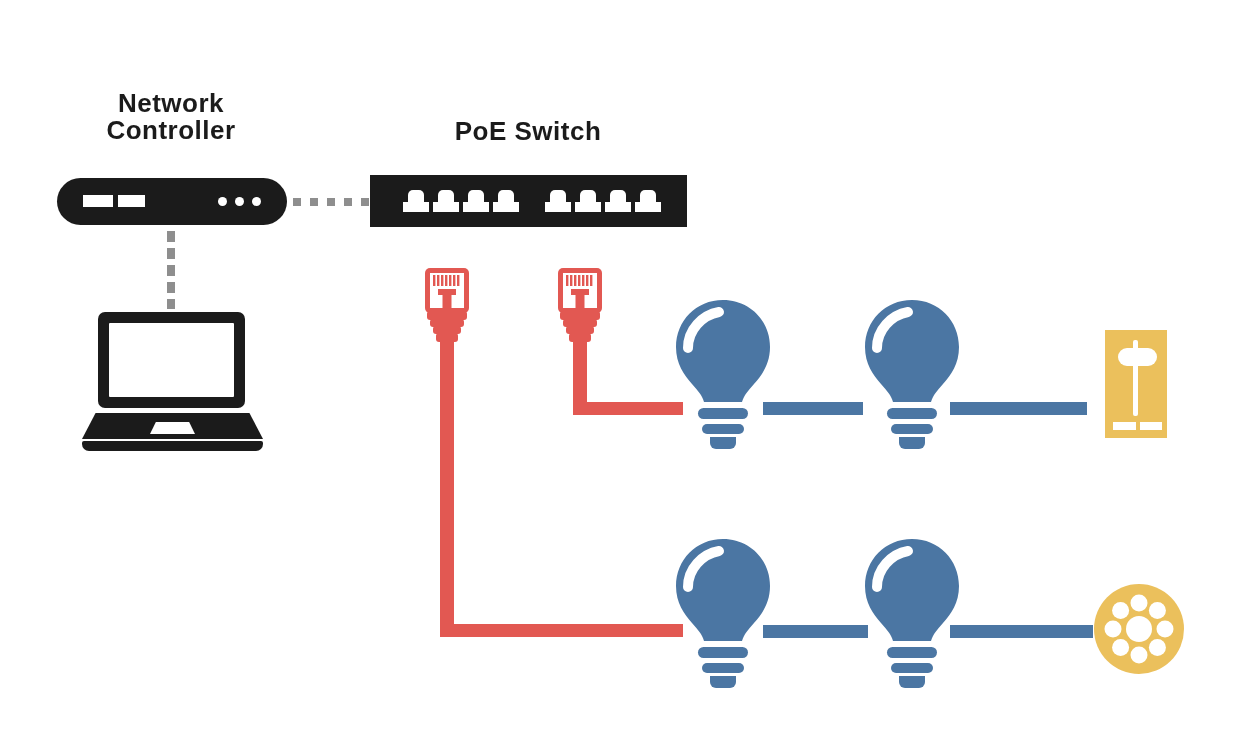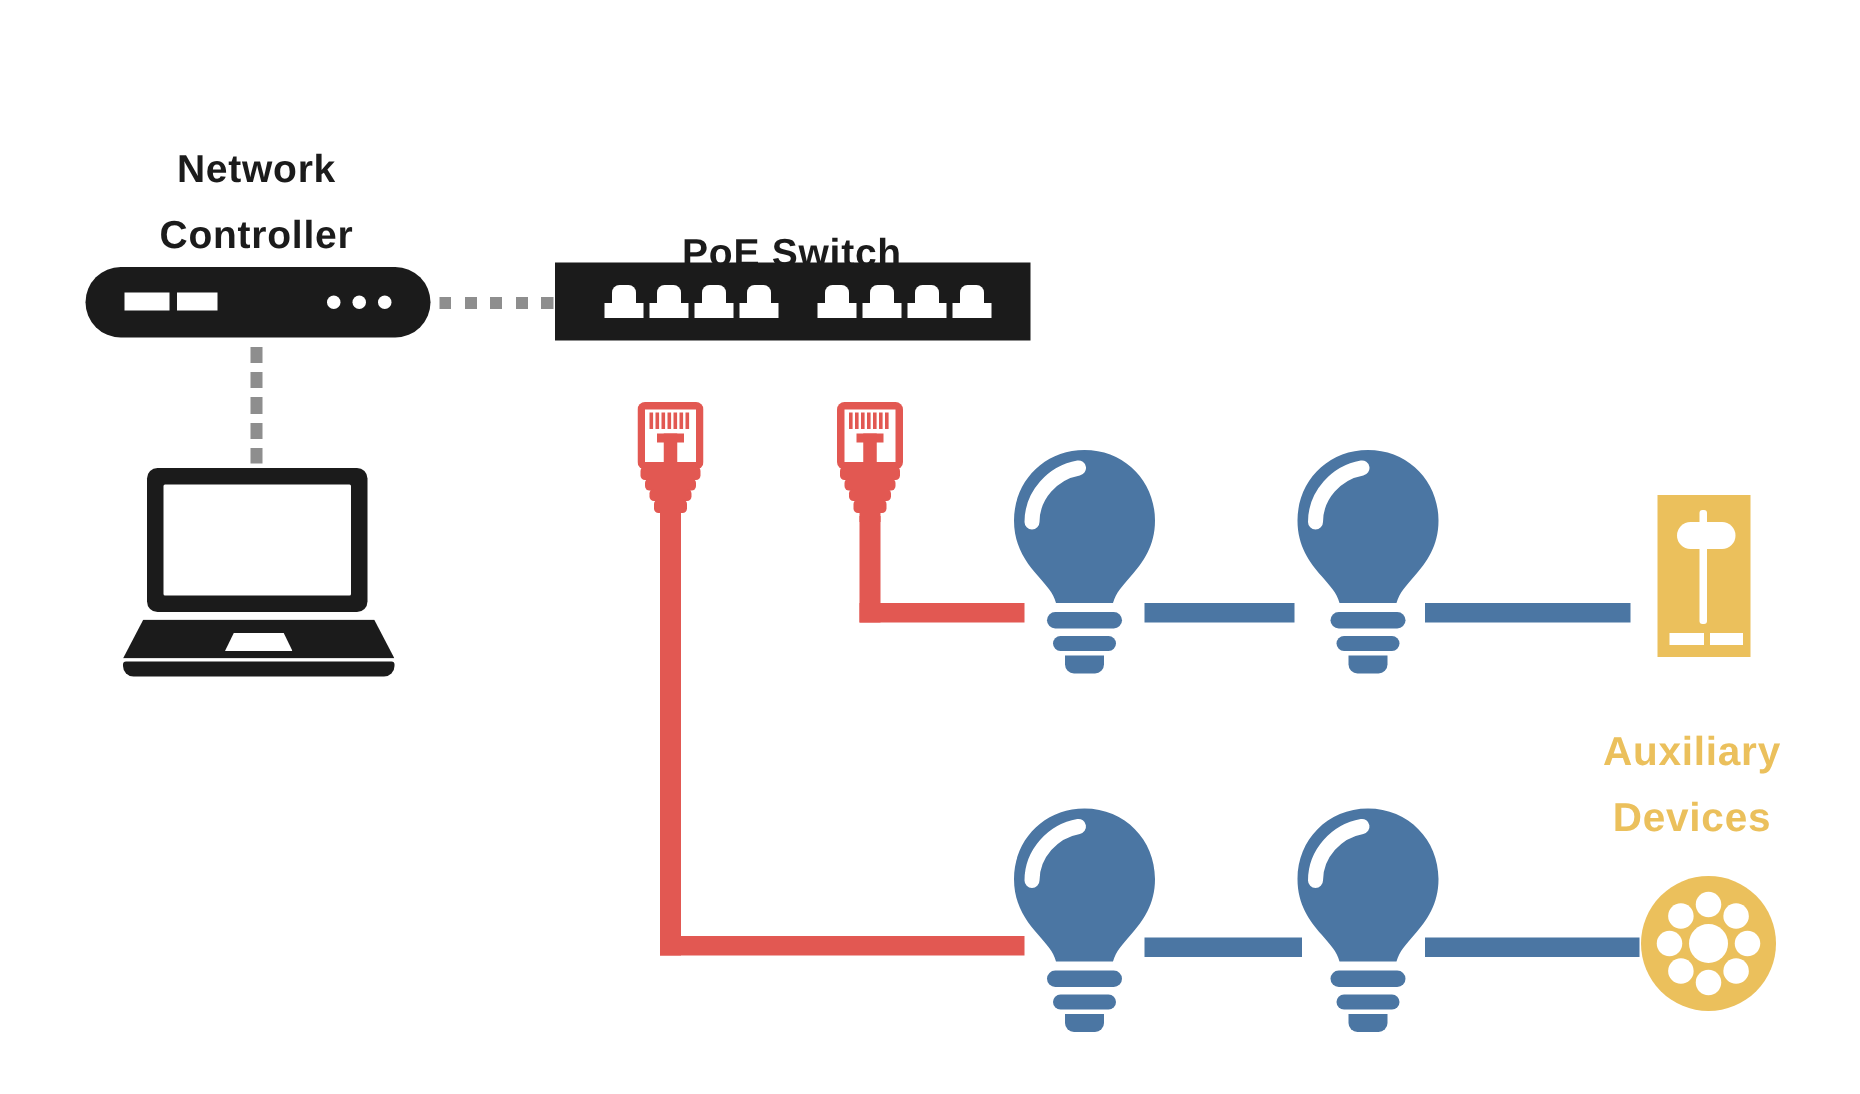--- a/index.html
+++ b/index.html
@@ -4,23 +4,23 @@
 <style>
   html,body{margin:0;padding:0;background:#fff;}
   #canvas{
     position:relative;width:1240px;height:729px;background:#fff;
     font-family:"Liberation Sans",sans-serif;overflow:hidden;
   }
   .abs{position:absolute;}
   .label{
     position:absolute;font-weight:bold;color:var(--ink);
     text-align:center;transform:translateX(-50%);
-    font-size:26px;line-height:44px;letter-spacing:.5px;
+    font-size:26px;line-height:27px;letter-spacing:.5px;
   }
-  .nowrap{white-space:nowrap;margin-top:28px;}
+  .nowrap{white-space:nowrap;}
 
   
   .ctrl-pill{left:57px;top:178px;width:230px;height:47px;background:var(--ink);border-radius:24px;}
   .ctrl-bar{position:absolute;background:#fff;height:12px;top:17px;}
   .ctrl-dot{position:absolute;background:#fff;width:9px;height:9px;border-radius:50%;top:19px;}
 
   
   .switch-body{left:370px;top:175px;width:317px;height:52px;background:var(--ink);}
   .switch-ports{position:absolute;left:33px;top:15px;height:22px;display:flex;gap:4px;}
   .port{width:26px;height:22px;position:relative;}
@@ -105,21 +105,20 @@
           <circle cx="26.6" cy="26.6" r="8.5"></circle>
       </g>
     </symbol>
   </defs>
 </svg>
 
 <div id="canvas">
 
   <div class="label" style="left:171px;top:90px;width:180px;">Network Controller</div>
   <div class="label nowrap" style="left:528px;top:118px;">PoE Switch</div>
-  <div class="label" style="left:1128px;top:479px;width:160px;font-size:27px;color:var(--gold);">Auxiliary Devices</div>
 
   <div class="abs ctrl-pill">
     <div class="ctrl-bar" style="left:26px;width:30px;"></div>
     <div class="ctrl-bar" style="left:61px;width:27px;"></div>
     <div class="ctrl-dot" style="left:161px;"></div>
     <div class="ctrl-dot" style="left:178px;"></div>
     <div class="ctrl-dot" style="left:195px;"></div>
   </div>
 
   <div class="abs dot-link-h"></div>

